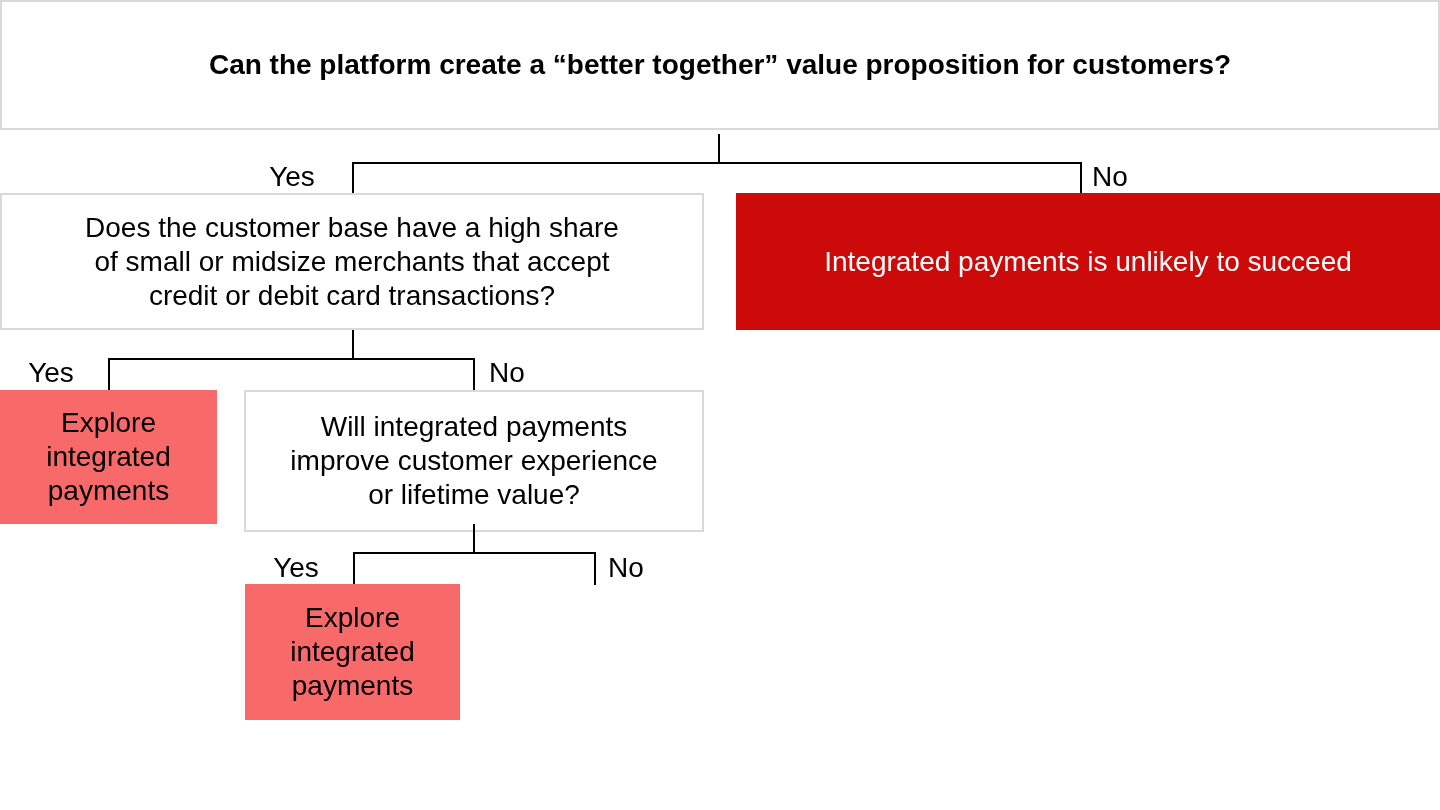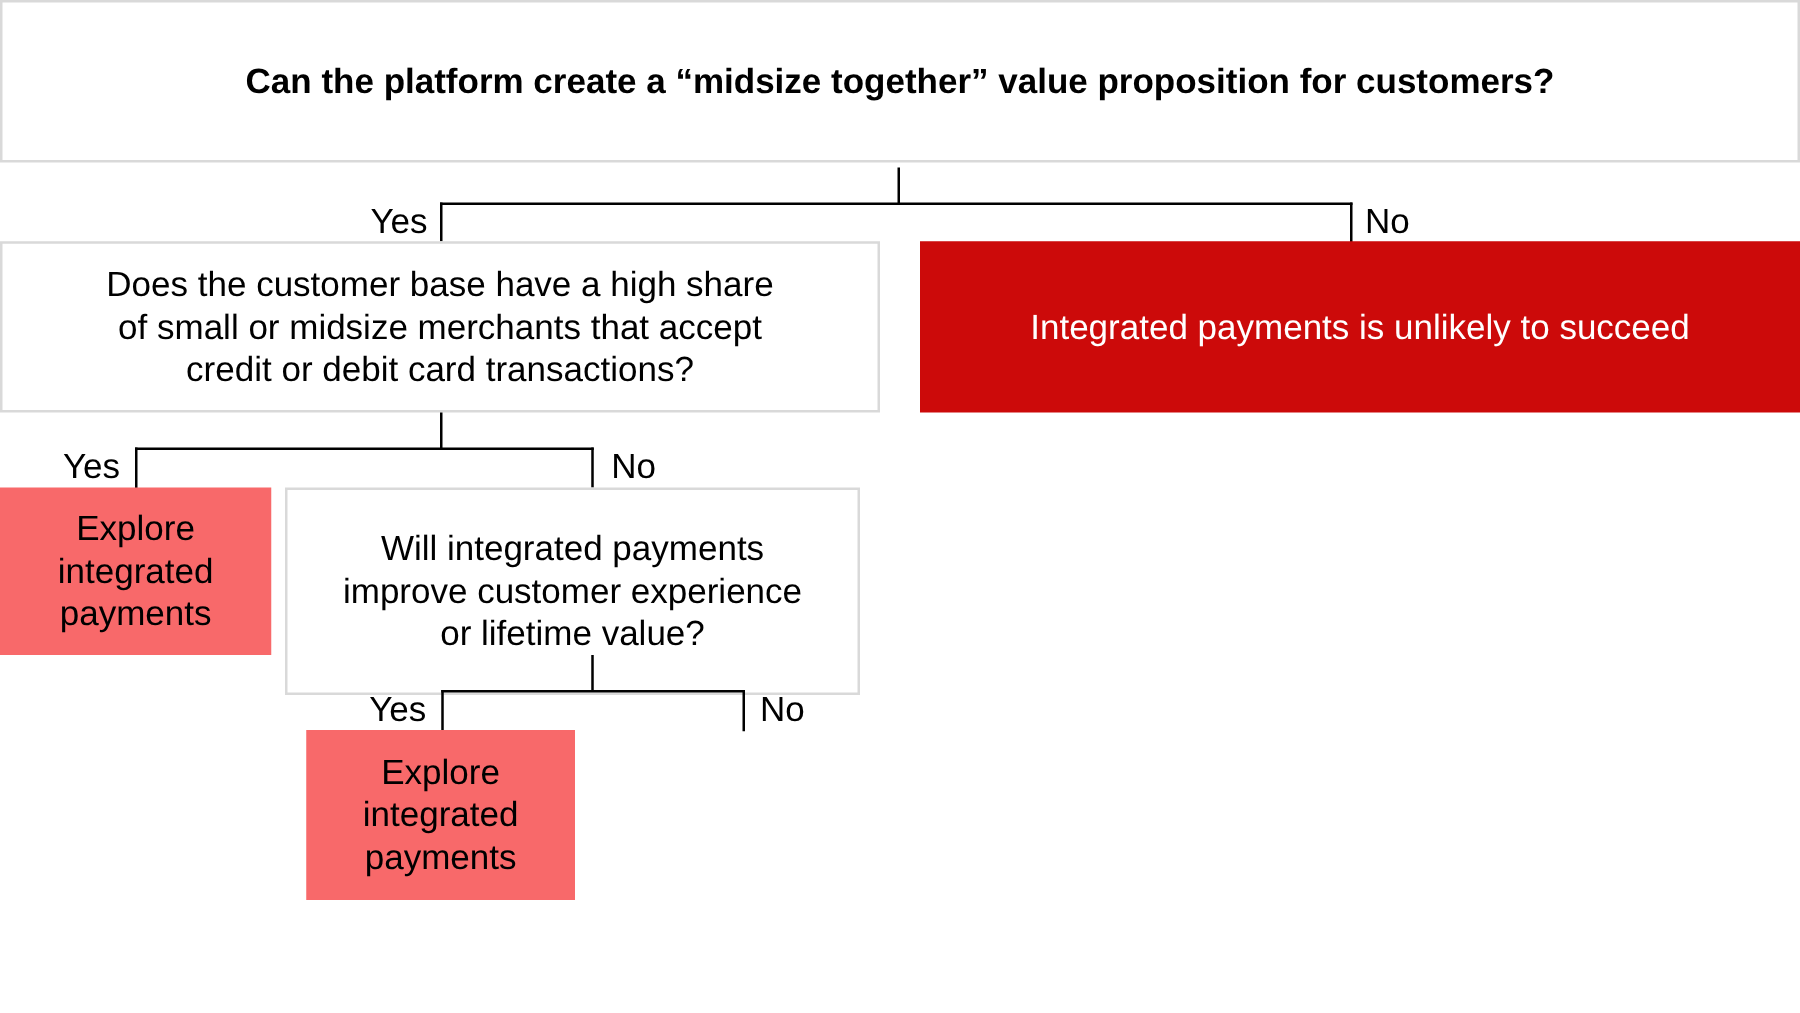--- a/index.html
+++ b/index.html
@@ -51,41 +51,41 @@
     position: absolute;
     background: #000000;
   }
   .branch-label {
     position: absolute;
     font-size: 28px;
     line-height: 30px;
     height: 30px;
   }
   .branch-label.yes {
-    text-align: right;
+    text-align: center;
   }
   .branch-label.no {
     text-align: left;
   }
   .source-note {
     position: absolute;
     left: 2px;
     top: 783px;
     font-size: 20px;
     line-height: 24px;
     color: #000000;
   }
 </style>
 </head>
 <body>
 
 <div class="canvas">
 
   <div class="box question" style="left:0; top:4; width:1440px; height:130px;">
-    <div class="title-text">Can the platform create a “midsize together” value proposition for customers?</div>
+    <div class="title-text">Can the platform create a “better together” value proposition for customers?</div>
   </div>
 
   <div class="line" style="left:718px; top:134px; width:2px; height:29px;"></div>
   <div class="line" style="left:352px; top:162px; width:730px; height:2px;"></div>
   <div class="line" style="left:352px; top:162px; width:2px; height:32px;"></div>
   <div class="line" style="left:1080px; top:162px; width:2px; height:32px;"></div>
   <div class="branch-label yes" style="left:242px; top:162px; width:100px;">Yes</div>
   <div class="branch-label no" style="left:1092px; top:162px; width:100px;">No</div>
 
   <div class="box question" style="left:0; top:193px; width:704px; height:137px;">
@@ -102,21 +102,21 @@
   <div class="line" style="left:108px; top:358px; width:2px; height:33px;"></div>
   <div class="line" style="left:473px; top:358px; width:2px; height:33px;"></div>
   <div class="branch-label yes" style="left:6px; top:358px; width:90px;">Yes</div>
   <div class="branch-label no" style="left:489px; top:358px; width:90px;">No</div>
 
   <div class="box outcome-positive" style="left:0; top:390px; width:217px; height:134px;">
     <div class="node-text">Explore
 integrated
 payments</div>
   </div>
-  <div class="box question" style="left:228px; top:390px; width:460px; height:166px;">
+  <div class="box question" style="left:244px; top:390px; width:460px; height:142px;">
     <div class="node-text">Will integrated payments
 improve customer experience
 or lifetime value?</div>
   </div>
 
   <div class="line" style="left:473px; top:524px; width:2px; height:29px;"></div>
   <div class="line" style="left:353px; top:552px; width:243px; height:2px;"></div>
   <div class="line" style="left:353px; top:552px; width:2px; height:33px;"></div>
   <div class="line" style="left:594px; top:552px; width:2px; height:33px;"></div>
   <div class="branch-label yes" style="left:251px; top:553px; width:90px;">Yes</div>

